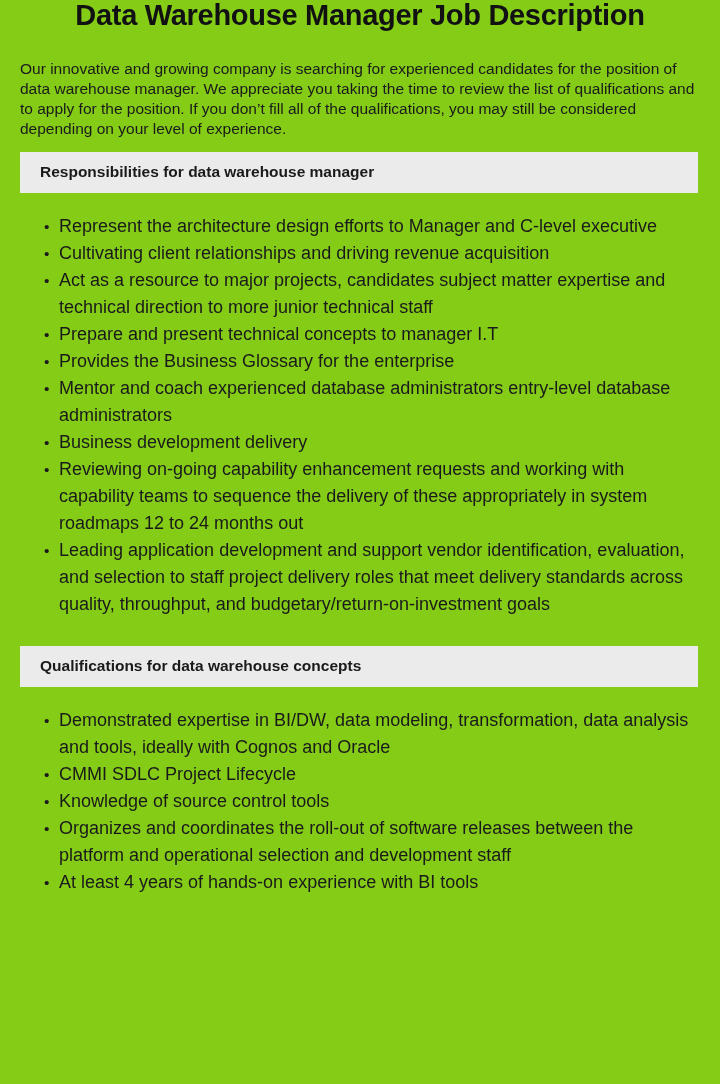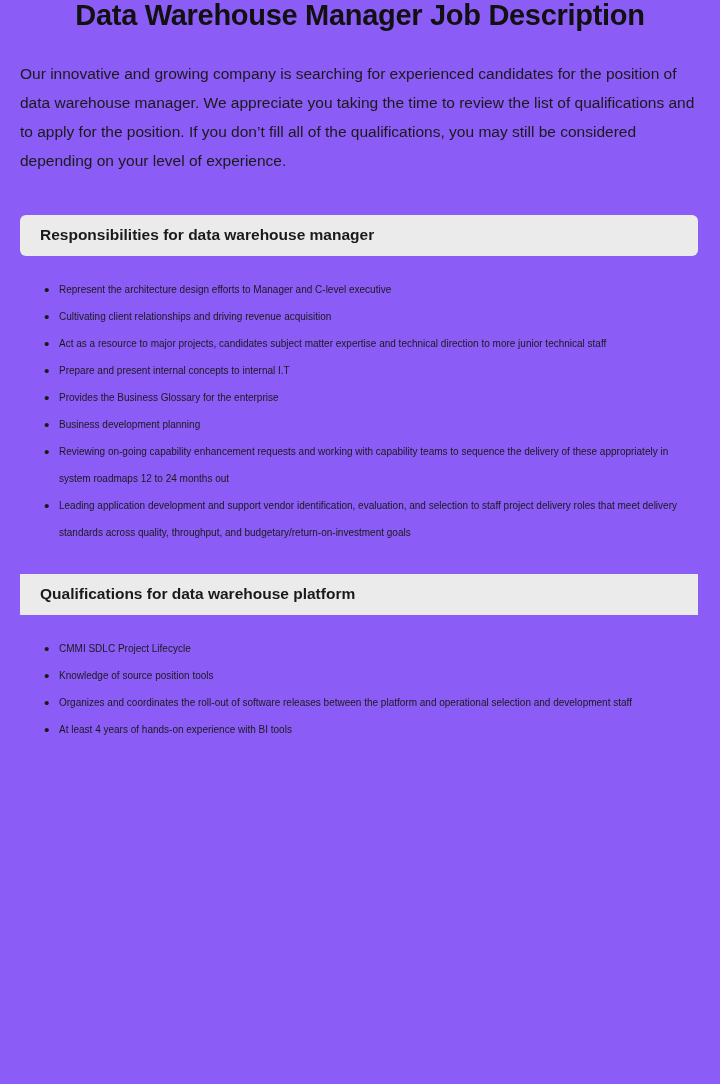--- a/index.html
+++ b/index.html
@@ -14,21 +14,21 @@
     background: #ffffff;
     font-family: "Liberation Sans", sans-serif;
     color: #1a1a1a;
     overflow: hidden;
   }
 
   .page {
     width: 720px;
     height: 1084px;
     position: relative;
-    background: #8b5cf6;
+    background: #84cc16;
   }
 
   
   .doc-title {
     margin: 0;
     padding: 0 20px;
     font-size: 29px;
     line-height: 36px;
     font-weight: bold;
     letter-spacing: -0.3px;
@@ -36,56 +36,56 @@
     color: #111111;
     position: relative;
     top: -3px;
   }
 
   
   .intro {
     margin: 0;
     padding: 0 22px 0 20px;
     font-size: 15.5px;
-    line-height: 29px;
+    line-height: 20px;
     color: #1a1a1a;
     padding-top: 23px;
   }
 
   
   .section-band {
     background: #ebebeb;
     margin: 0 22px 0 20px;
     padding: 10px 20px 11px 20px;
     min-height: 41px;
   }
   .section-band-title {
     margin: 0;
     font-size: 15.5px;
     line-height: 20px;
     font-weight: bold;
     color: #1a1a1a;
   }
 
   
-  .band-wrap-first { margin-top: 40px; border-radius: 6px; }
+  .band-wrap-first { margin-top: 13px; }
   .band-wrap-second { margin-top: 28px; }
 
   
   ul.bullets {
     list-style: none;
     margin: 0;
     padding: 0;
     padding-top: 20px;
   }
   ul.bullets li {
     position: relative;
     padding-left: 59px;
     padding-right: 24px;
-    font-size: 10px;
+    font-size: 18px;
     line-height: 27px;
     color: #1a1a1a;
     margin: 0;
   }
   ul.bullets li::before {
     content: "\2022";
     position: absolute;
     left: 44px;
     top: 0;
     font-size: 15.5px;
@@ -103,33 +103,35 @@
   <p class="intro">Our innovative and growing company is searching for experienced candidates for the position of data warehouse manager. We appreciate you taking the time to review the list of qualifications and to apply for the position. If you don’t fill all of the qualifications, you may still be considered depending on your level of experience.</p>
 
   <section>
     <div class="section-band band-wrap-first">
       <h2 class="section-band-title">Responsibilities for data warehouse manager</h2>
     </div>
     <ul class="bullets">
       <li>Represent the architecture design efforts to Manager and C-level executive</li>
       <li>Cultivating client relationships and driving revenue acquisition</li>
       <li>Act as a resource to major projects, candidates subject matter expertise and technical direction to more junior technical staff</li>
-      <li>Prepare and present internal concepts to internal I.T</li>
+      <li>Prepare and present technical concepts to manager I.T</li>
       <li>Provides the Business Glossary for the enterprise</li>
-      <li>Business development planning</li>
+      <li>Mentor and coach experienced database administrators entry-level database administrators</li>
+      <li>Business development delivery</li>
       <li>Reviewing on-going capability enhancement requests and working with capability teams to sequence the delivery of these appropriately in system roadmaps 12 to 24 months out</li>
       <li>Leading application development and support vendor identification, evaluation, and selection to staff project delivery roles that meet delivery standards across quality, throughput, and budgetary/return-on-investment goals</li>
     </ul>
   </section>
 
   <section>
     <div class="section-band band-wrap-second">
-      <h2 class="section-band-title">Qualifications for data warehouse platform</h2>
+      <h2 class="section-band-title">Qualifications for data warehouse concepts</h2>
     </div>
     <ul class="bullets">
+      <li>Demonstrated expertise in BI/DW, data modeling, transformation, data analysis and tools, ideally with Cognos and Oracle</li>
       <li>CMMI SDLC Project Lifecycle</li>
-      <li>Knowledge of source position tools</li>
+      <li>Knowledge of source control tools</li>
       <li>Organizes and coordinates the roll-out of software releases between the platform and operational selection and development staff</li>
       <li>At least 4 years of hands-on experience with BI tools</li>
     </ul>
   </section>
 
 </div>
 
 </body></html>

